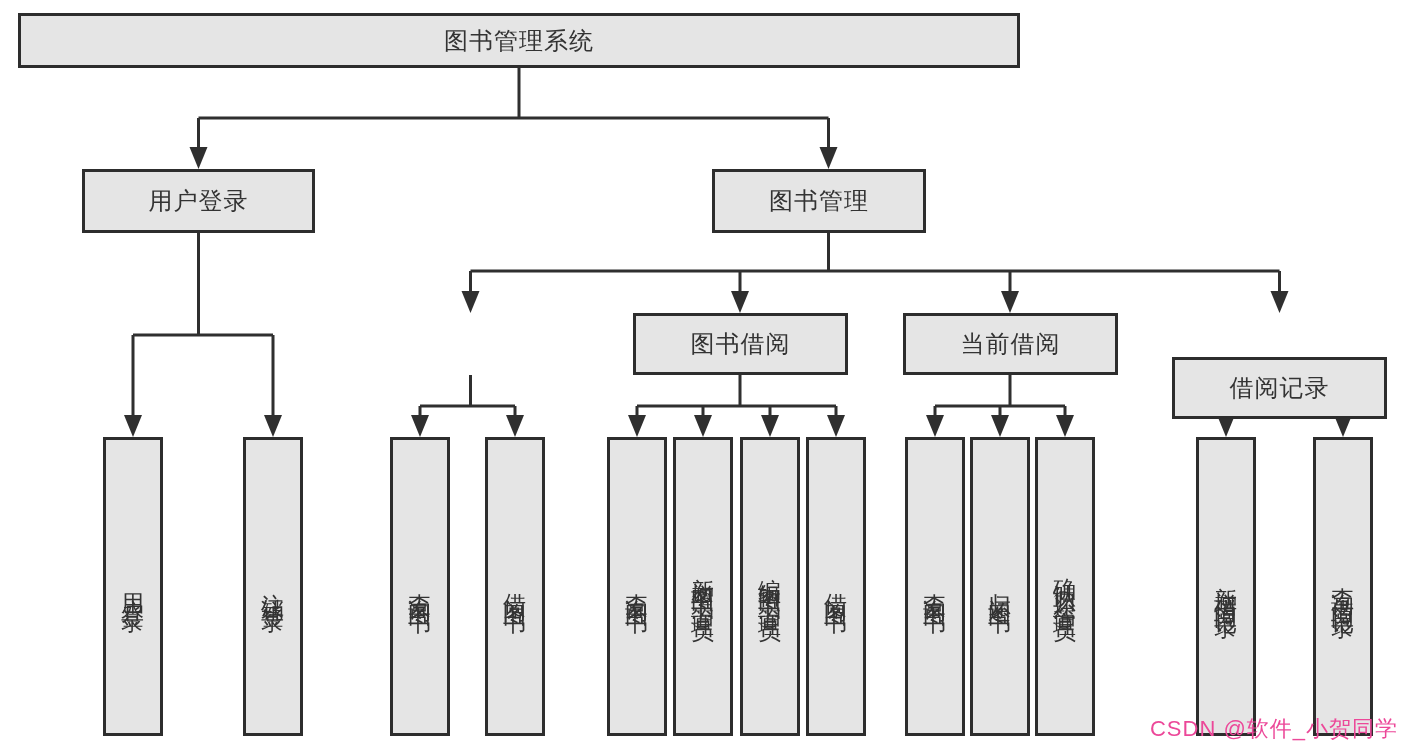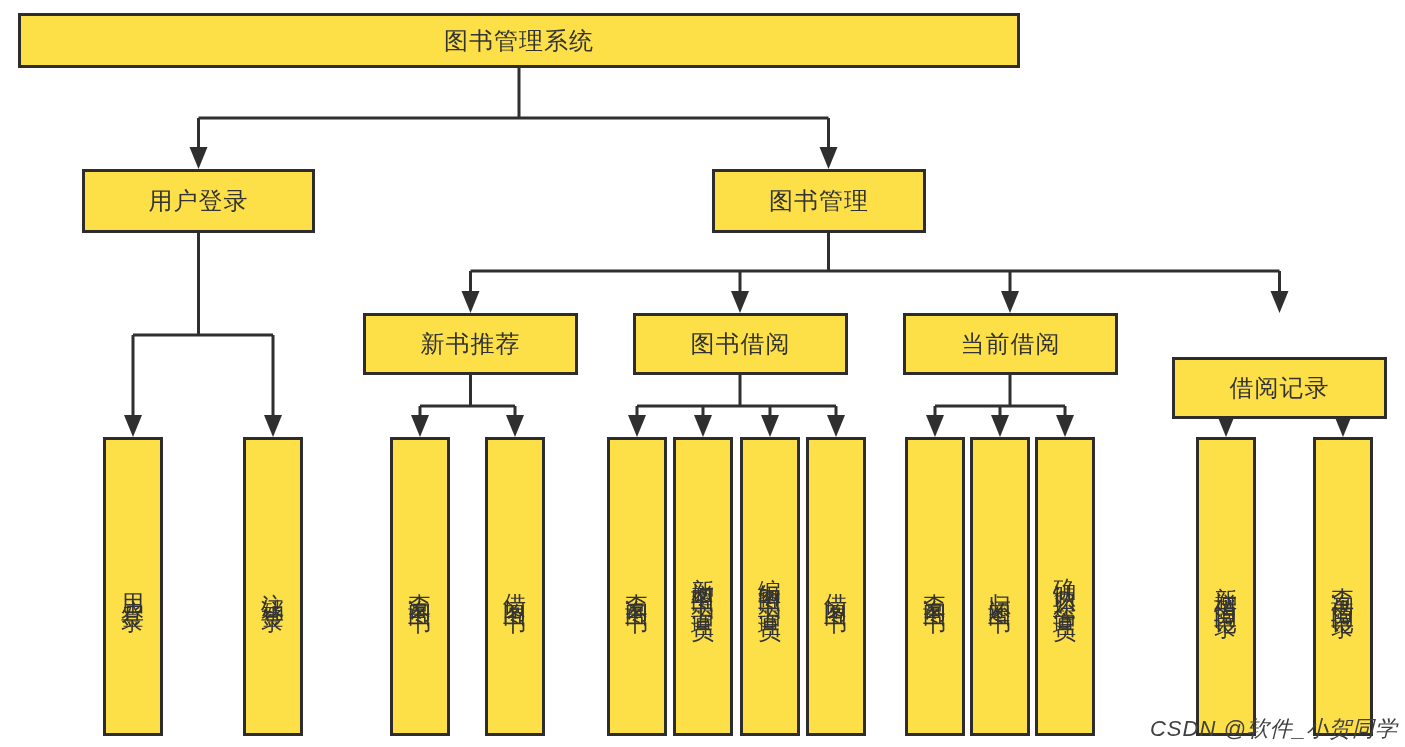--- a/index.html
+++ b/index.html
@@ -2,33 +2,33 @@
 <html><head>
 <meta charset="utf-8">
 <style>
   html,body { margin:0; padding:0; background:#ffffff; }
   .canvas {
     position:relative; width:1405px; height:747px; background:#ffffff;
     font-family:"Liberation Sans", sans-serif; overflow:hidden;
   }
   .wires { position:absolute; left:0; top:0; width:1405px; height:747px; }
   .box {
-    position:absolute; box-sizing:border-box; background:#fde047;
+    position:absolute; box-sizing:border-box; background:#e5e5e5;
     border:3px solid #2d2d2d; color:#333333;
     display:flex; align-items:center; justify-content:center;
     font-size:24px; letter-spacing:1px; text-align:center;
   }
   .v { top:437px; width:60px; height:299px; }
   .v .vt {
     writing-mode:vertical-rl; text-orientation:mixed;
     font-size:23px; line-height:1.05; letter-spacing:6px;
   }
   .watermark {
     position:absolute; top:714px; right:7px; z-index:5;
-    font-size:22px; color:#404040; letter-spacing:1px; white-space:nowrap;font-style:italic;
+    font-size:22px; color:#ec4899; letter-spacing:1px; white-space:nowrap;
   }
 </style>
 </head>
 <body>
 
 <div class="canvas">
 
   <svg class="wires" viewBox="0 0 1405 747" xmlns="http://www.w3.org/2000/svg" aria-hidden="true">
     <path fill="none" stroke="#2f2f2f" stroke-width="3" d="
       M519,68 V118 M198.5,118 H828.5 M198.5,118 V148 M828.5,118 V148
@@ -59,21 +59,20 @@
       <polygon points="1217,415 1235,415 1226,437"></polygon>
       <polygon points="1334,415 1352,415 1343,437"></polygon>
     </g>
   </svg>
 
   <div class="box" style="left:18px; top:13px; width:1002px; height:55px;">图书管理系统</div>
 
   <div class="box" style="left:82px; top:169px; width:233px; height:64px;">用户登录</div>
   <div class="box" style="left:712px; top:169px; width:214px; height:64px;">图书管理</div>
 
-  <div class="box" style="left:363px; top:313px; width:215px; height:62px;">新书推荐</div>
   <div class="box" style="left:903px; top:313px; width:215px; height:62px;">当前借阅</div>
   <div class="box" style="left:633px; top:313px; width:215px; height:62px;">图书借阅</div>
   <div class="box" style="left:1172px; top:313px; width:215px; height:62px;margin-top:44px;">借阅记录</div>
 
   <div class="box v" style="left:103px;">
     <span class="vt">用户登录</span>
   </div>
   <div class="box v" style="left:243px;">
     <span class="vt">注销登录</span>
   </div>

